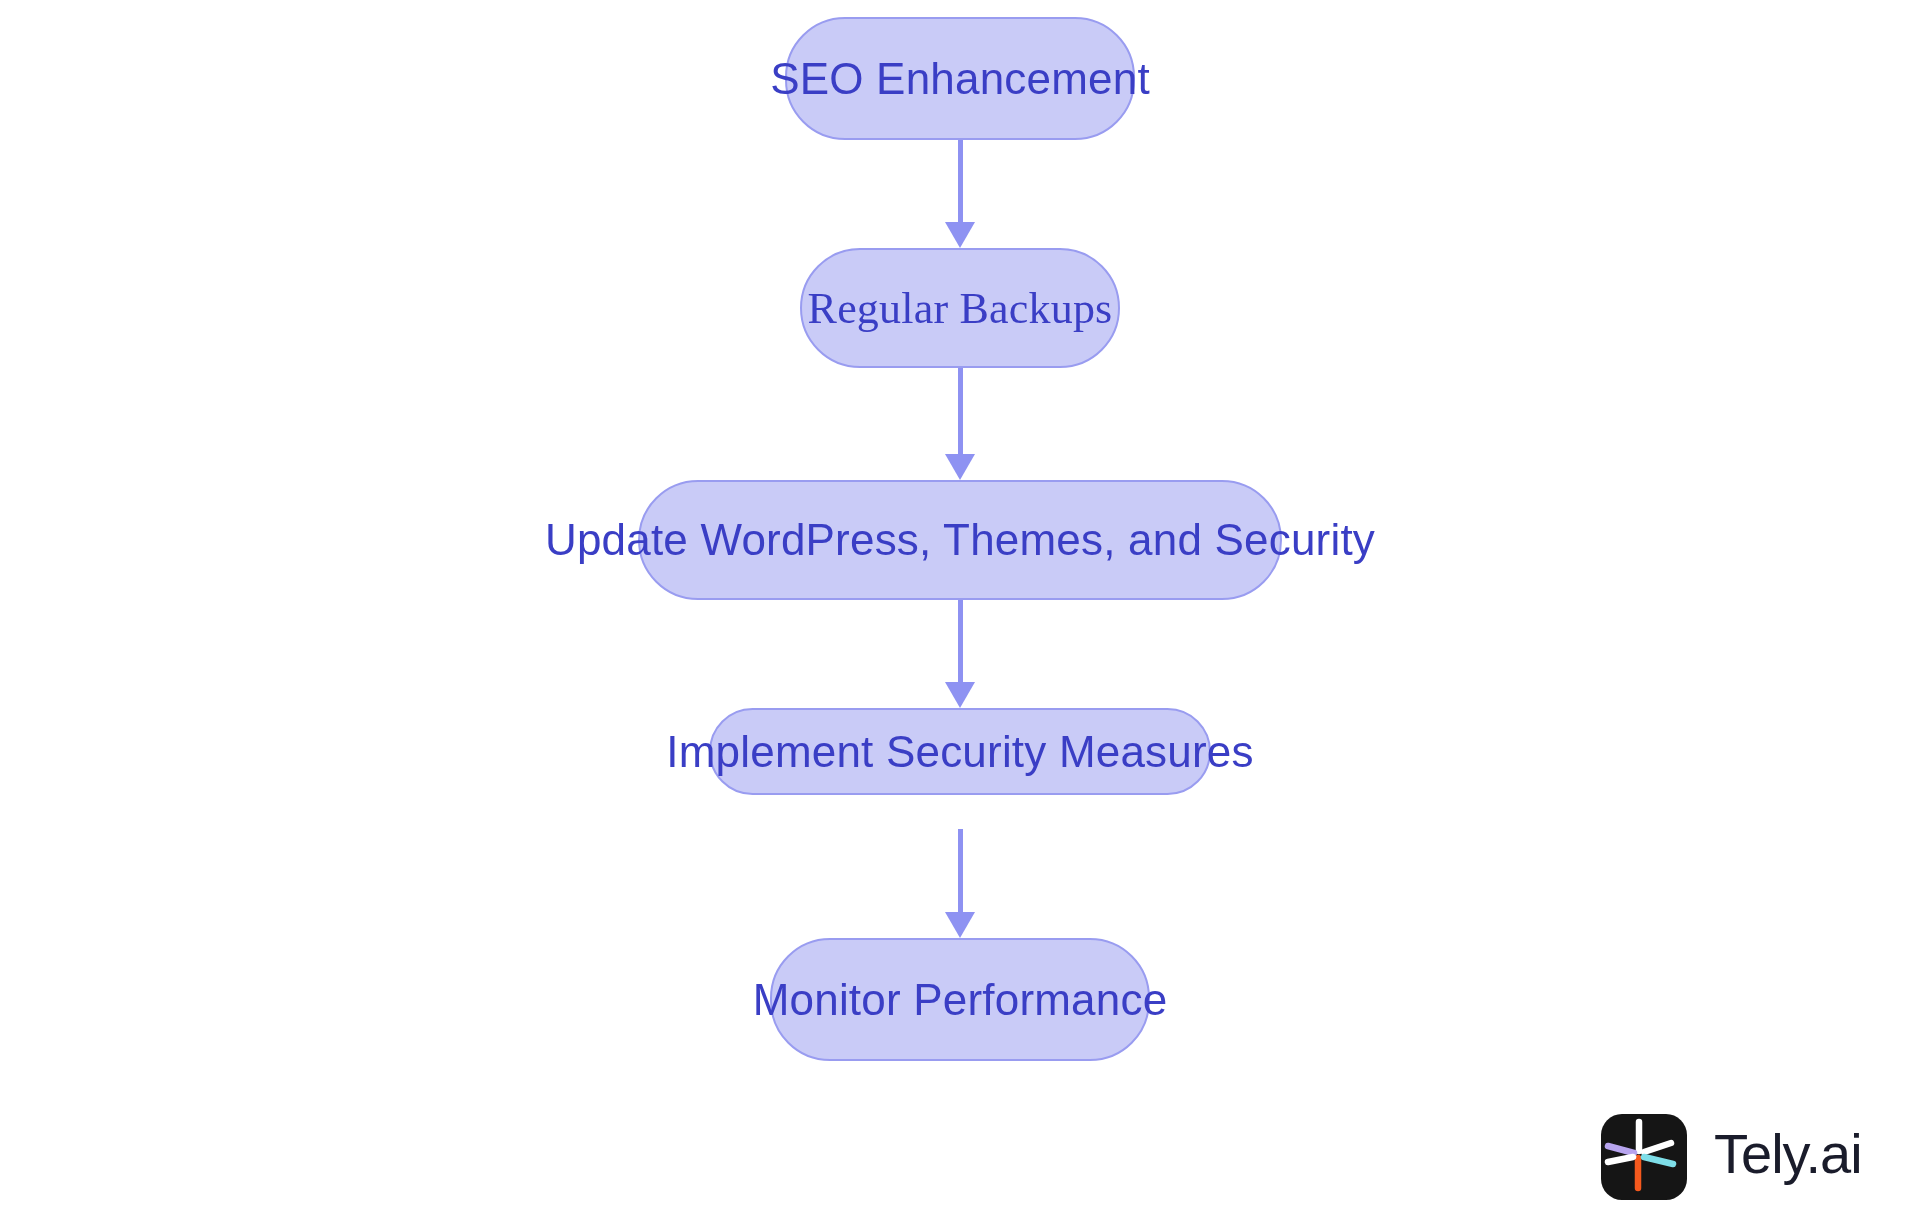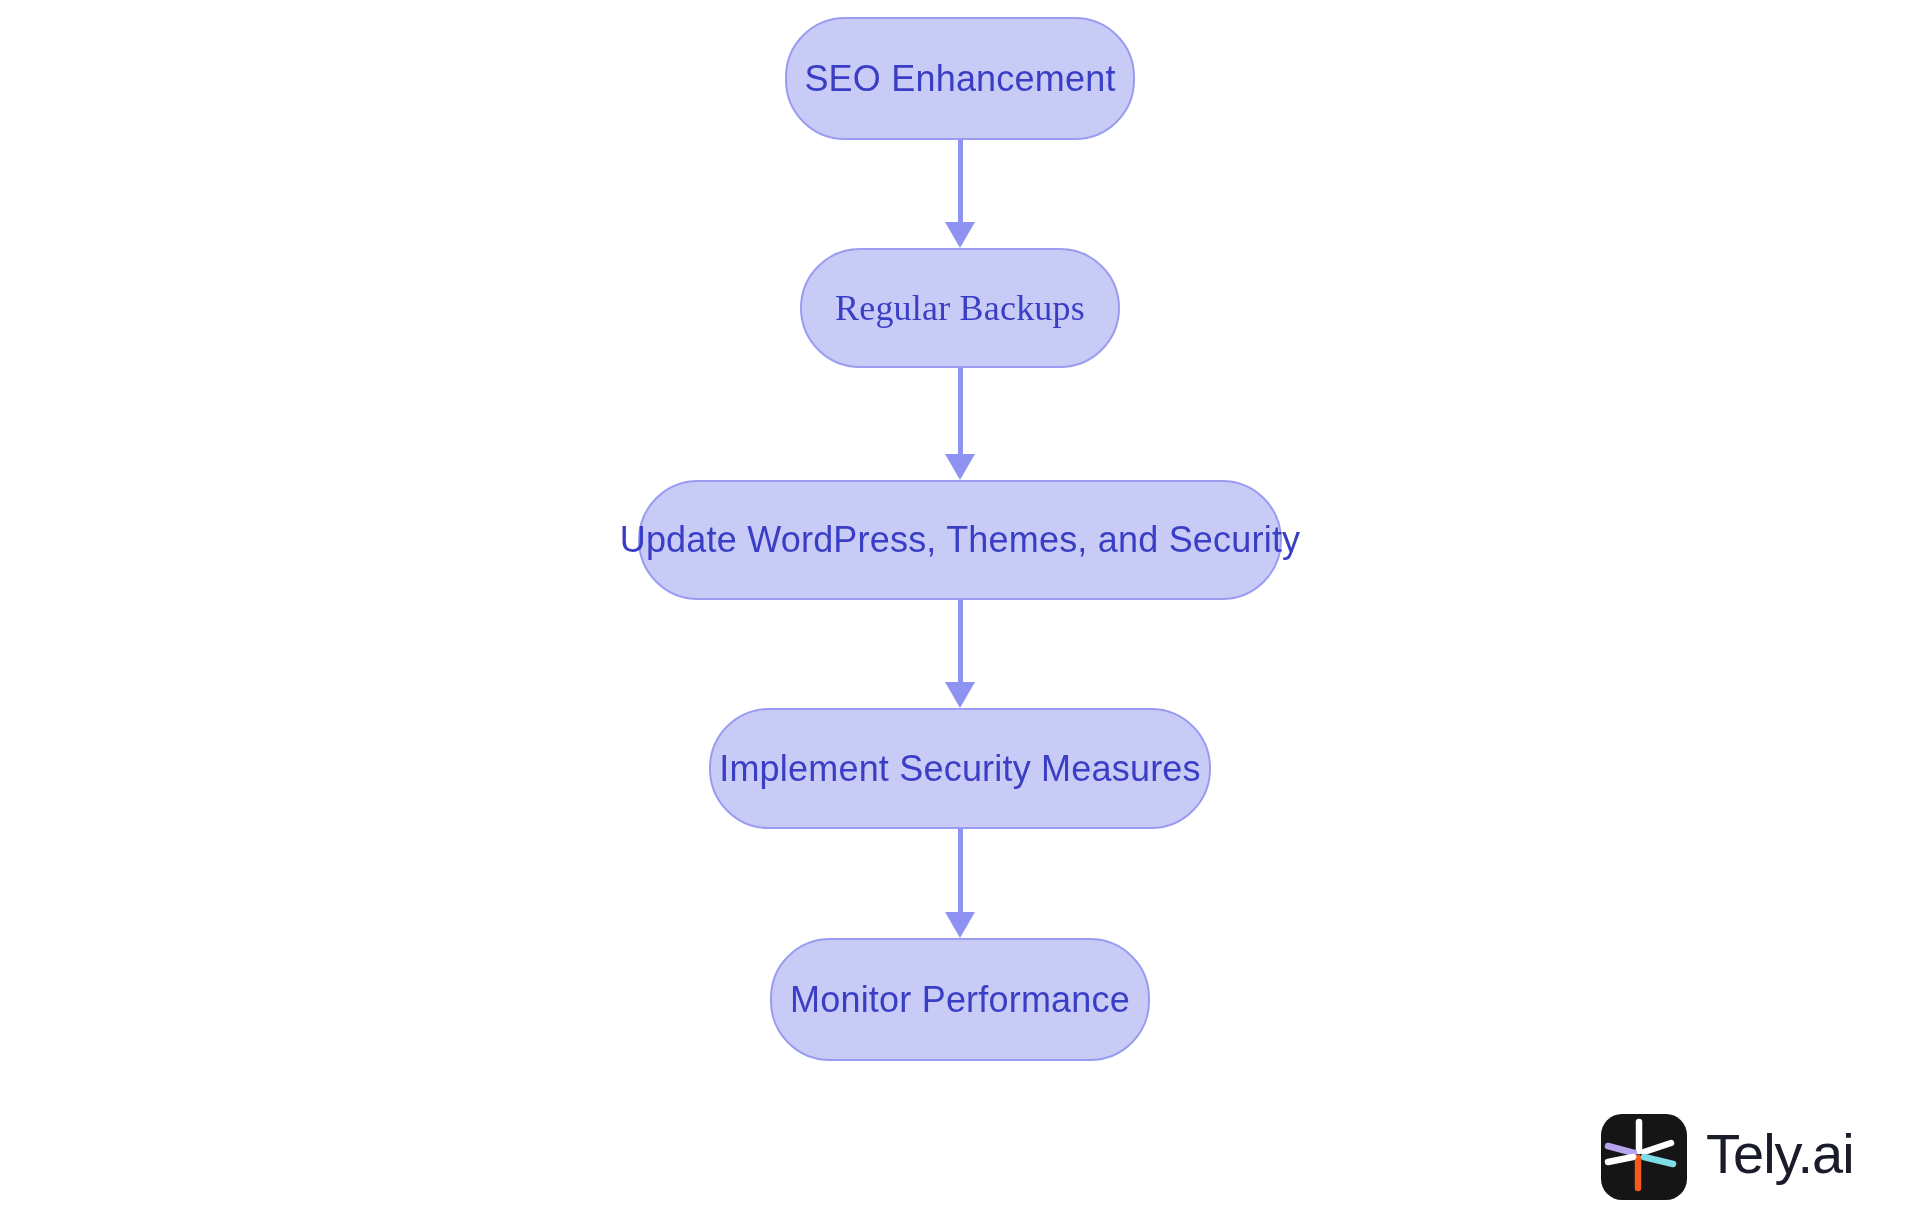--- a/index.html
+++ b/index.html
@@ -17,29 +17,29 @@
   }
   .node {
     position: absolute;
     box-sizing: border-box;
     background: #c9cbf7;
     border: 2px solid #999cf0;
     border-radius: 60px;
     display: flex;
     align-items: center;
     justify-content: center;
-    font-size: 36px;
+    font-size: 44px;
     color: #3a3ec5;
     letter-spacing: 0.2px;
     white-space: nowrap;
   }
   .node-1 { left: 785px; top: 17px;  width: 350px; height: 123px; }
   .node-2 { left: 800px; top: 248px; width: 320px; height: 120px; font-family: Liberation Serif, serif; }
   .node-3 { left: 638px; top: 480px; width: 644px; height: 120px; }
-  .node-4 { left: 709px; top: 708px; width: 502px; height: 121px; }
+  .node-4 { left: 709px; top: 708px; width: 502px; height: 87px; }
   .node-5 { left: 770px; top: 938px; width: 380px; height: 123px; }
 
   .arrow {
     position: absolute;
     left: 945px;          
     width: 30px;
   }
   .arrow .shaft {
     position: absolute;
     left: 12.5px;
@@ -62,21 +62,21 @@
   .arrow-2 { top: 368px; height: 112px; }
   .arrow-3 { top: 600px; height: 108px; }
   .arrow-4 { top: 829px; height: 109px; }
 
   .logo {
     position: absolute;
     left: 1601px;
     top: 1114px;
     display: flex;
     align-items: center;
-    gap: 19px;
+    gap: 27px;
   }
   .logo-text {
     font-size: 56px;
     font-weight: 500;
     color: #1a1c2b;
     letter-spacing: -1px;
     line-height: 1;
     padding-bottom: 6px;
   }
 </style>

